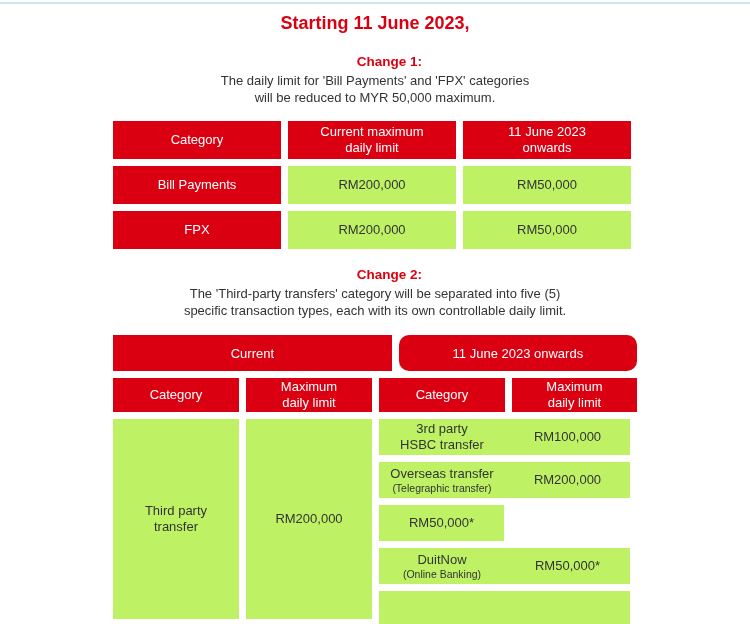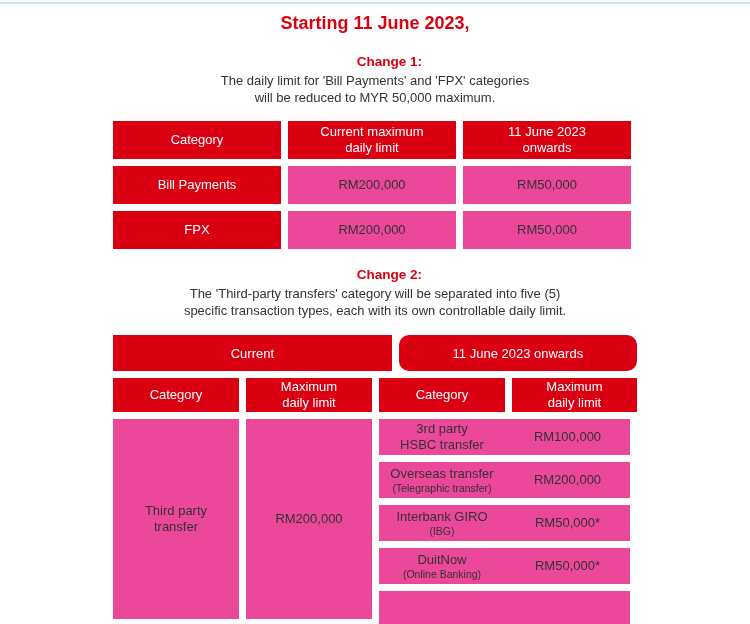--- a/index.html
+++ b/index.html
@@ -76,21 +76,21 @@
     justify-content: center;
     text-align: center;
     box-sizing: border-box;
     padding: 3px 6px;
   }
   .cell.red {
     background: #db0011;
     color: #ffffff;
   }
   .cell.pink {
-    background: #ec4899;
+    background: #bef264;
     color: #333333;
   }
   .cell .line1 {
     font-size: 13px;
     line-height: 16px;
   }
   .cell .line2 {
     font-size: 13px;
     line-height: 16px;
   }
@@ -294,26 +294,20 @@
               <div class="line1">Overseas transfer</div>
               <div class="small">(Telegraphic transfer)</div>
             </div>
           </div>
           <div class="cell pink r-lim">
             <span class="line1">RM200,000</span>
           </div>
         </div>
 
         <div class="rrow">
-          <div class="cell pink r-cat">
-            <div>
-              <div class="line1">Interbank GIRO</div>
-              <div class="small">(IBG)</div>
-            </div>
-          </div>
           <div class="cell pink r-lim">
             <span class="line1">RM50,000*</span>
           </div>
         </div>
 
         <div class="rrow">
           <div class="cell pink r-cat">
             <div>
               <div class="line1">DuitNow</div>
               <div class="small">(Online Banking)</div>

